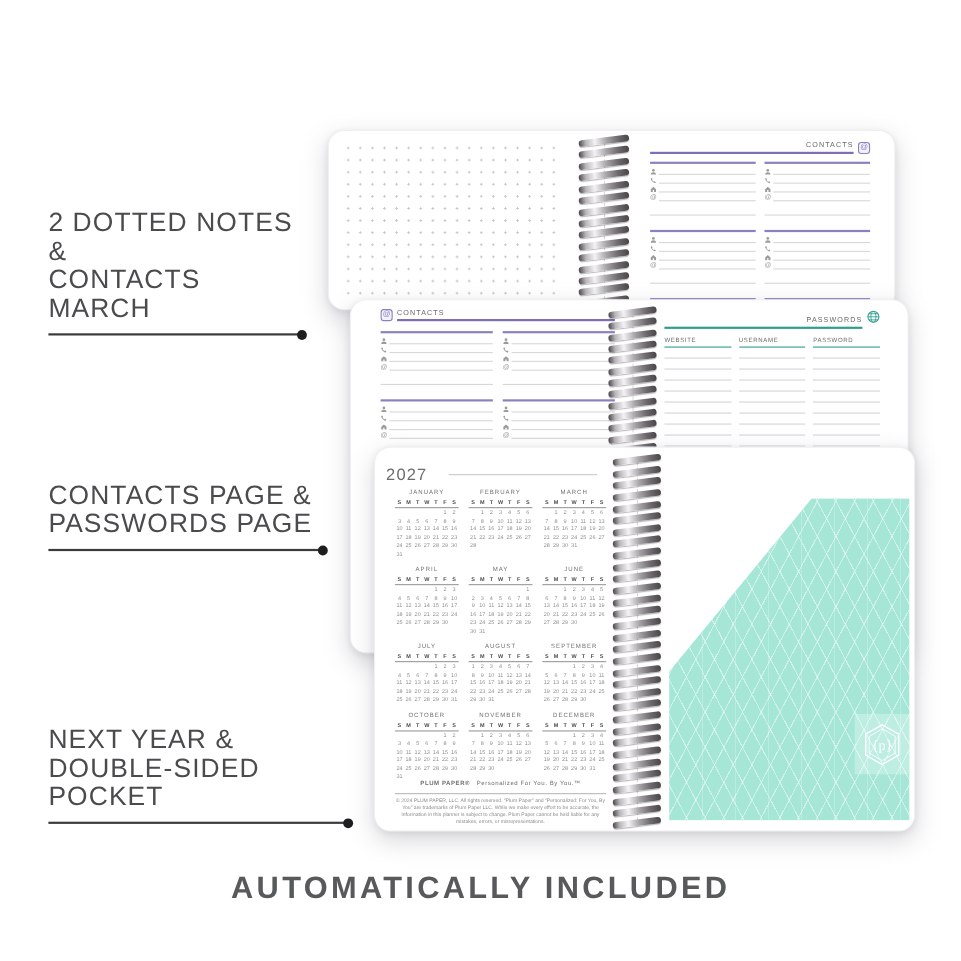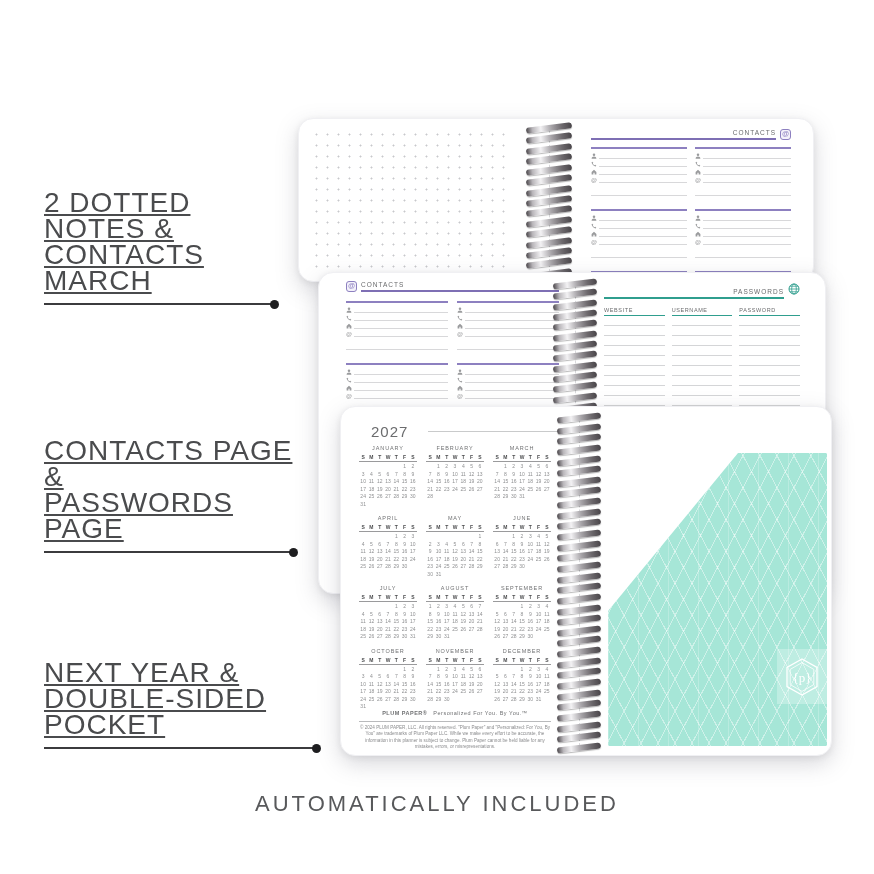--- a/index.html
+++ b/index.html
@@ -2,29 +2,29 @@
 <html><head>
 <meta charset="utf-8">
 <style>
   html,body{margin:0;padding:0;background:#ffffff;}
   *{box-sizing:border-box;}
   body{font-family:"Liberation Sans", sans-serif;}
   .canvas{position:relative;width:874px;height:874px;background:#fff;overflow:hidden;}
 
   
   .callout{position:absolute;left:44px;color:#4a4b4d;}
-  .callout .l{font-size:28px;line-height:26px;letter-spacing:1px;font-weight:400;color:#4a4b4d;text-decoration:underline;}
+  .callout .l{font-size:24px;line-height:26px;letter-spacing:1px;font-weight:400;color:#4a4b4d;}
   .callout-rule{position:relative;height:2px;background:#3b3b3d;margin-top:9px;}
   .callout-rule .dot{position:absolute;right:-2px;top:-3.5px;width:9px;height:9px;border-radius:50%;background:#1e1e20;}
   #callout-0{top:190px;width:233px;}
   #callout-1{top:438px;width:252px;}
   #callout-2{top:660px;width:275px;}
 
   .footer-text{position:absolute;left:0;right:0;top:791px;text-align:center;
-    font-size:22px;letter-spacing:3px;color:#58595b;font-weight:400;}
+    font-size:28px;letter-spacing:3px;color:#58595b;font-weight:700;}
 
   
   .spread{position:absolute;background:#fff;border-radius:15px;overflow:hidden;
     border:1px solid #f0f0f3;
     box-shadow:0 8px 22px rgba(125,125,140,.30), 0 2px 6px rgba(0,0,0,.07);}
   #spread-top{left:298px;top:118px;width:516px;height:164px;z-index:1;}
   #spread-mid{left:318px;top:272px;width:508px;height:322px;z-index:2;}
   #spread-bottom{left:340px;top:406px;width:492px;height:350px;z-index:3;}
 
   
@@ -68,21 +68,21 @@
   
   .mid-pass{position:absolute;left:285px;top:8px;width:196px;}
   .pw-hdr-line{flex:1;border-bottom:2px solid #2f9e8e;display:flex;align-items:flex-end;
     justify-content:flex-end;padding-bottom:2px;}
   .pw-cols{display:grid;grid-template-columns:1fr 1fr 1fr;column-gap:7px;margin-top:8px;}
   .pw-col-h{font-size:5.5px;letter-spacing:.6px;color:#6a6b6d;border-bottom:1.5px solid #2f9e8e;padding-bottom:2px;}
   .pw-rows{display:grid;grid-template-columns:1fr 1fr 1fr;column-gap:7px;}
   .pw-cell{height:10px;border-bottom:1px solid #d4d5d7;}
 
   
-  .year-hdr{position:absolute;left:30px;top:16px;width:192px;display:flex;align-items:center;gap:12px;}
+  .year-hdr{position:absolute;left:10px;top:16px;width:192px;display:flex;align-items:center;gap:12px;}
   .year-num{font-size:15px;color:#6b6c6e;letter-spacing:1px;}
   .year-line{flex:1;border-bottom:1px solid #c9cacb;margin-left:8px;}
   #months-grid{position:absolute;left:18px;top:38px;width:192px;display:grid;
     grid-template-columns:repeat(3,1fr);column-gap:9px;row-gap:8px;}
   .month .m-name{font-size:5.5px;letter-spacing:.9px;color:#707173;text-align:center;margin-bottom:3px;}
   .month .m-week{display:grid;grid-template-columns:repeat(7,1fr);border-bottom:1px solid #9a9a9c;padding-bottom:1px;}
   .month .m-week span{font-size:5px;font-weight:bold;color:#4c4d4f;text-align:center;}
   .month .m-days{display:grid;grid-template-columns:repeat(7,1fr);}
   .month .m-days span{font-size:5px;color:#8f9092;text-align:center;height:7.5px;line-height:8px;}
   .brand-line{position:absolute;left:18px;top:303px;width:192px;text-align:center;

